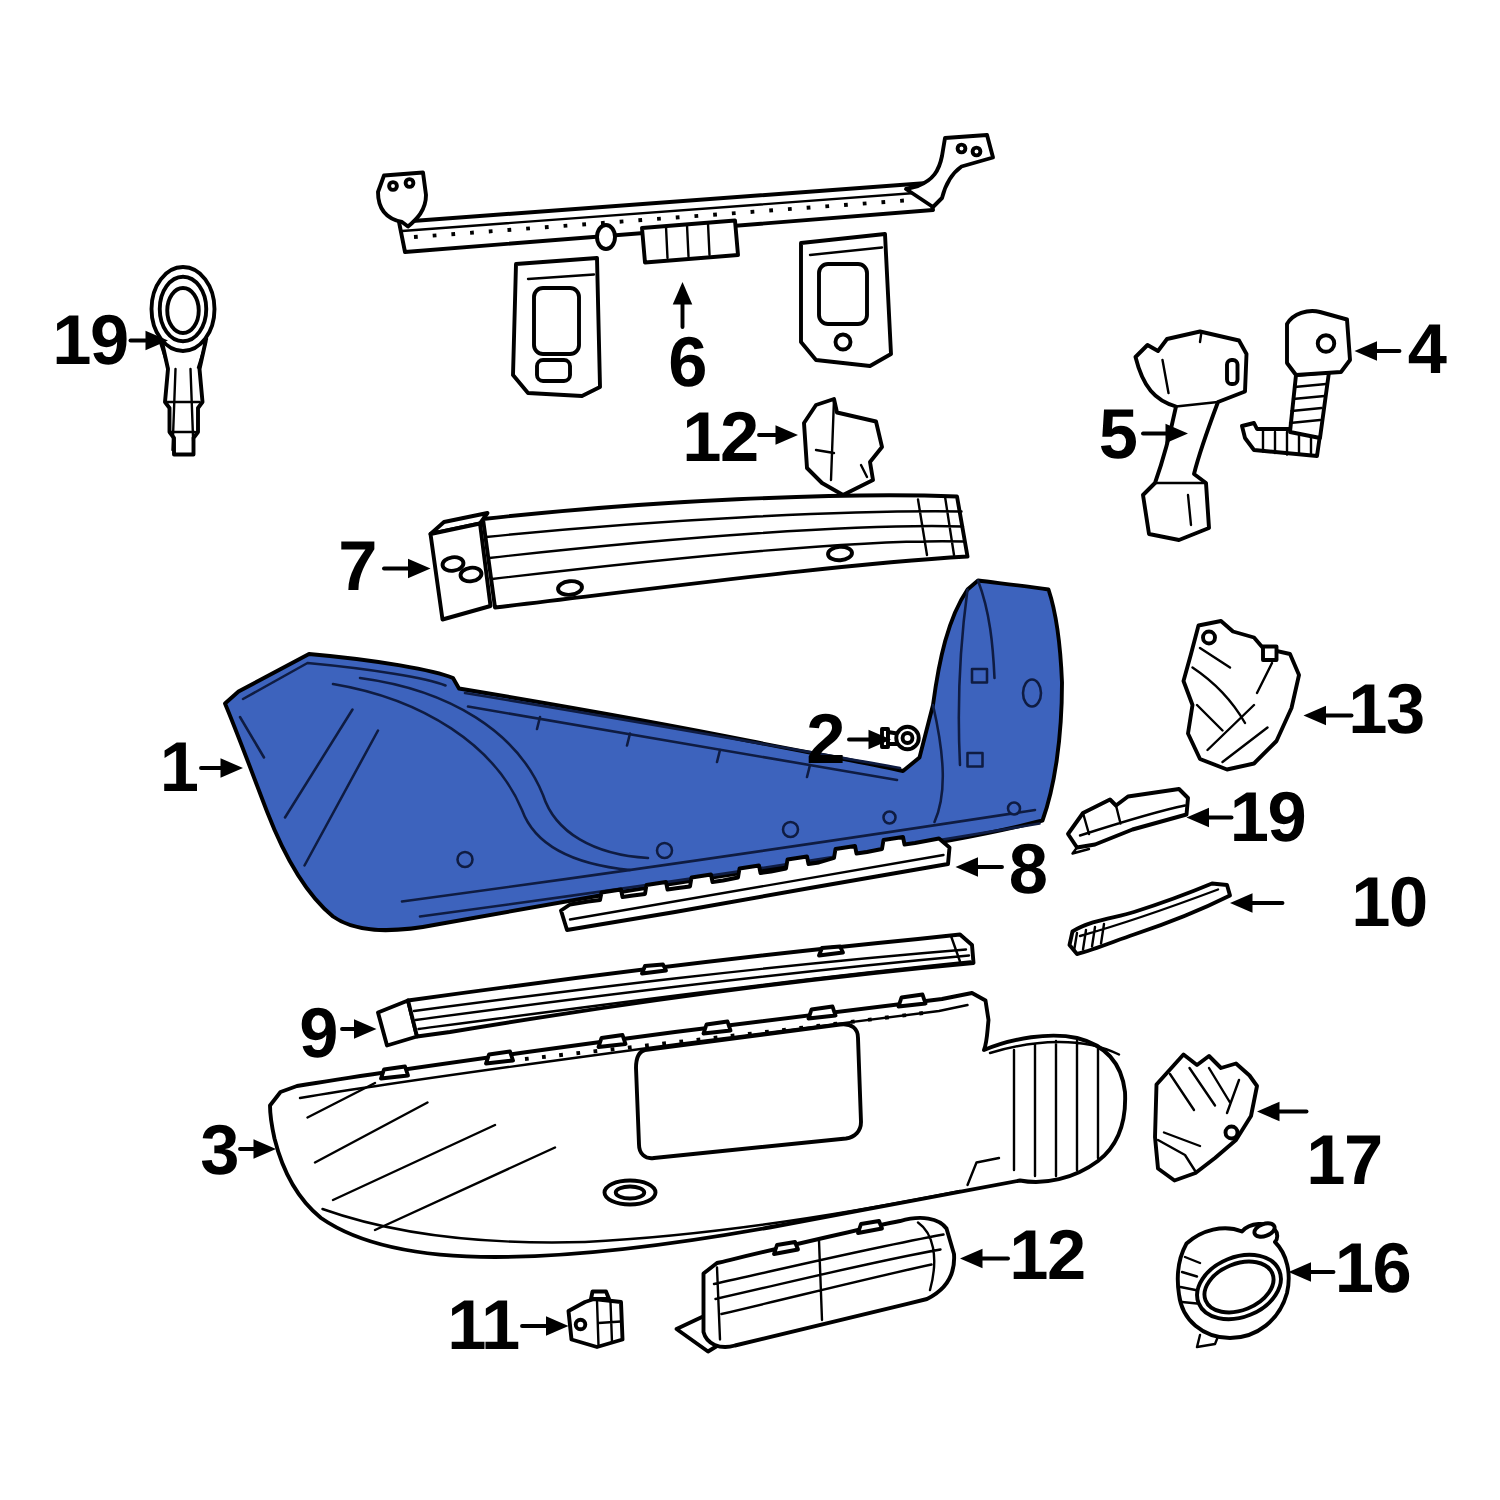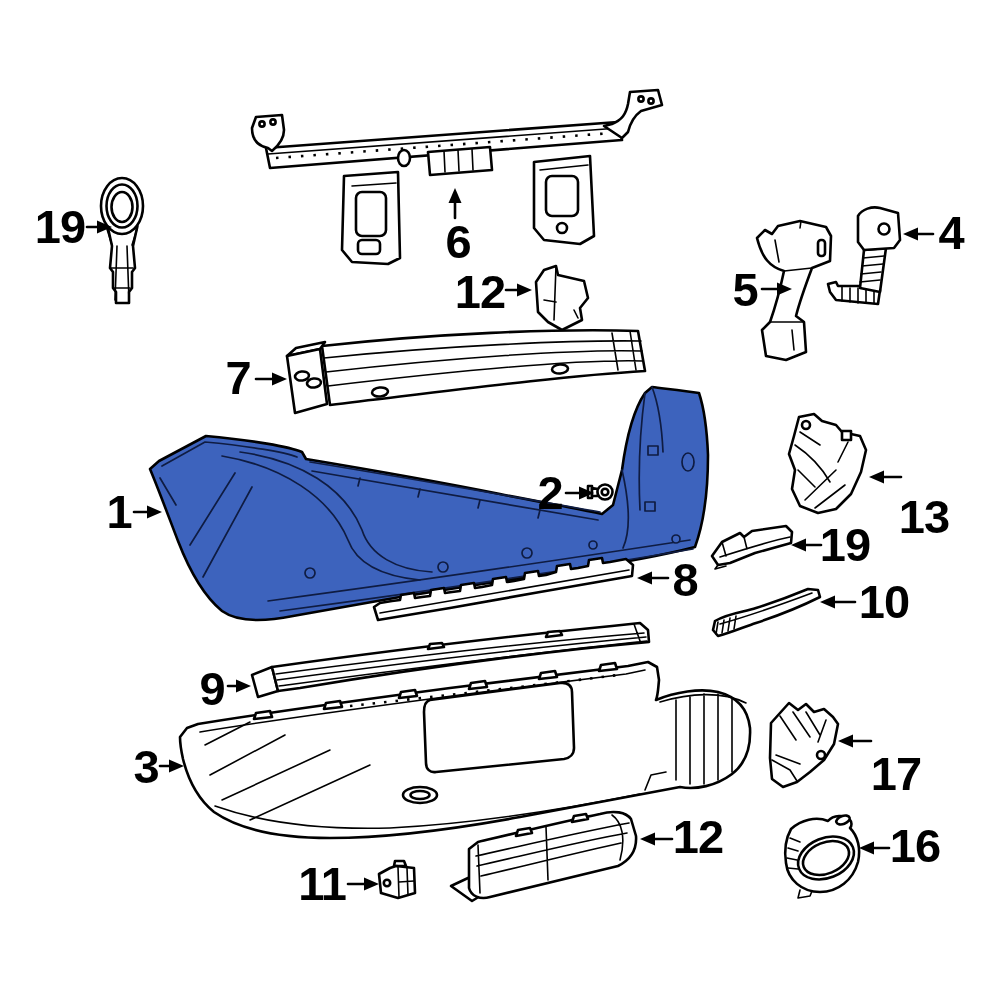--- a/index.html
+++ b/index.html
@@ -267,23 +267,23 @@
   <div id="label-layer">
       <div class="callout" style="left: 119px; top: 511px;">1</div>
       <div class="callout" style="left: 550px; top: 492px;">2</div>
       <div class="callout" style="left: 146px; top: 766px;">3</div>
       <div class="callout" style="left: 951px; top: 232px;">4</div>
       <div class="callout" style="left: 745px; top: 289px;">5</div>
       <div class="callout" style="left: 458px; top: 241px;">6</div>
       <div class="callout" style="left: 238px; top: 377px;">7</div>
       <div class="callout" style="left: 685px; top: 579px;">8</div>
       <div class="callout" style="left: 212px; top: 688px;">9</div>
-      <div class="callout" style="left: 884px; top: 601px; text-align: right;">10</div>
+      <div class="callout" style="left: 926px; top: 601px; text-align: right;">10</div>
       <div class="callout" style="left: 322px; top: 883px; text-align: right;">11</div>
       <div class="callout" style="left: 698px; top: 836px; text-align: center;">12</div>
-      <div class="callout" style="left: 924px; top: 472px; margin-top: 44px;">13</div>
+      <div class="callout" style="left: 924px; top: 472px;">13</div>
       <div class="callout" style="left: 480px; top: 291px;">12</div>
       <div class="callout" style="left: 845px; top: 544px;">19</div>
       <div class="callout" style="left: 915px; top: 845px;">16</div>
       <div class="callout" style="left: 896px; top: 737px; margin-top: 36px;">17</div>
       <div class="callout" style="left: 60px; top: 226px;">19</div>
     </div>
 </div>
 
 </body></html>

